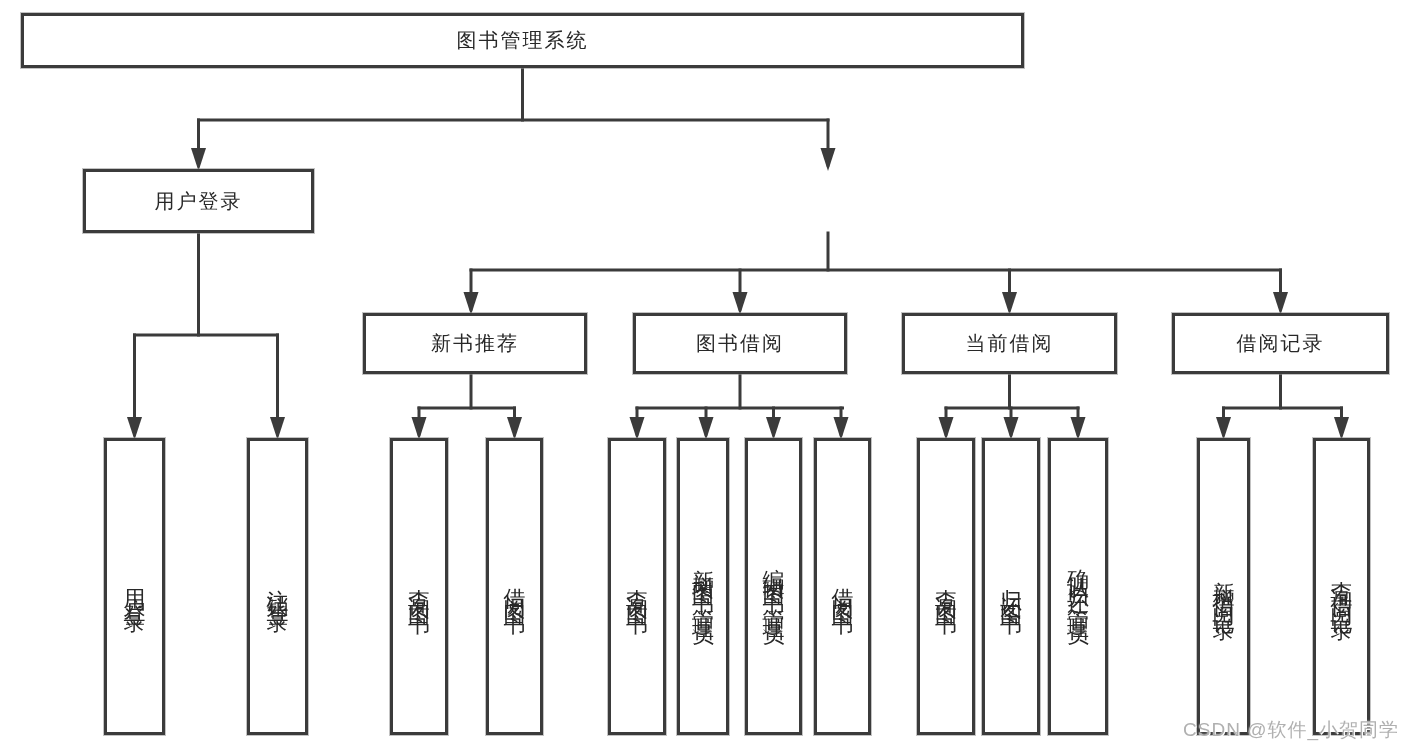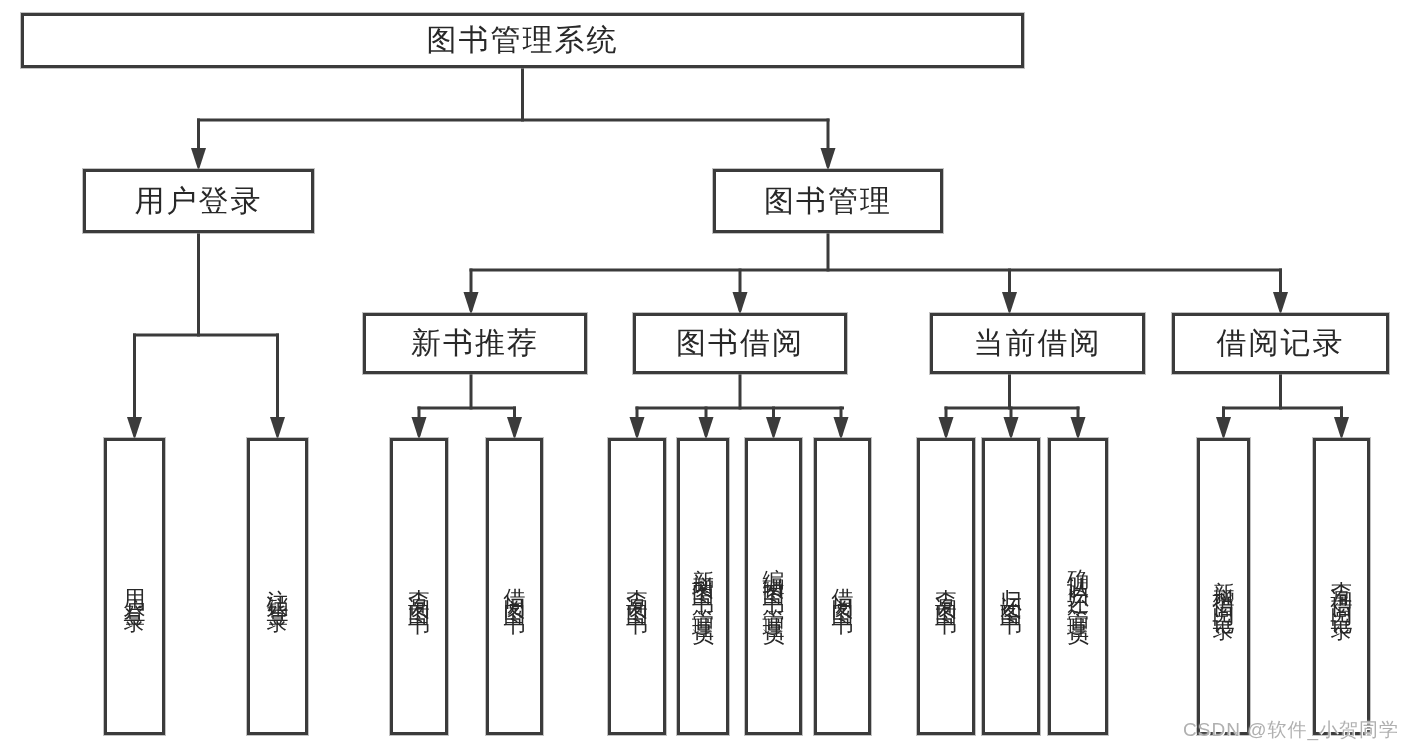--- a/index.html
+++ b/index.html
@@ -28,40 +28,40 @@
     border: 3px solid #3b3b3b;
     box-shadow: 0 0 0 1px rgba(145,145,145,0.55);
     background: #ffffff;
     color: #282828;
     display: flex;
     align-items: center;
     justify-content: center;
     text-align: center;
   }
   .h {
-    font-size: 30px;
+    font-size: 20px;
     letter-spacing: 2px;
     white-space: nowrap;
   }
   .v {
     top: 438px;
     height: 297px;
     writing-mode: vertical-rl;
     text-orientation: mixed;
     font-size: 22px;
     letter-spacing: 8px;
     line-height: 1.1;
   }
   
   .n-root     { left: 21px;   top: 13px;  width: 1003px; height: 55px; }
   .n-user     { left: 83px;   top: 169px; width: 231px;  height: 64px; }
   .n-bookmgmt { left: 713px;  top: 169px; width: 230px;  height: 64px; }
   .n-rec      { left: 363px;  top: 313px; width: 224px;  height: 61px; }
   .n-borrow   { left: 633px;  top: 313px; width: 214px;  height: 61px; }
-  .n-current  { left: 902px;  top: 313px; width: 215px;  height: 61px; margin-left: 28px; }
+  .n-current  { left: 902px;  top: 313px; width: 215px;  height: 61px; }
   .n-records  { left: 1172px; top: 313px; width: 217px;  height: 61px; }
   
   .lf-a1 { left: 104px;  width: 61px; }
   .lf-a2 { left: 247px;  width: 61px; }
   .lf-b1 { left: 390px;  width: 58px; }
   .lf-b2 { left: 486px;  width: 57px; }
   .lf-c1 { left: 608px;  width: 58px; }
   .lf-c2 { left: 677px;  width: 52px; }
   .lf-c3 { left: 745px;  width: 57px; }
   .lf-c4 { left: 814px;  width: 57px; }
@@ -138,21 +138,20 @@
       <line x1="1223.5" y1="408" x2="1341.5" y2="408" stroke="#3b3b3b" stroke-width="3" stroke-linecap="square"></line>
       <line x1="1223.5" y1="408" x2="1223.5" y2="434" stroke="#3b3b3b" stroke-width="3" stroke-linecap="square"></line>
       <polygon points="1216,417 1231,417 1223.5,440" fill="#3b3b3b"></polygon>
       <line x1="1341.5" y1="408" x2="1341.5" y2="434" stroke="#3b3b3b" stroke-width="3" stroke-linecap="square"></line>
       <polygon points="1334,417 1349,417 1341.5,440" fill="#3b3b3b"></polygon>
     </svg>
 
   <div class="box h n-root">图书管理系统</div>
 
   <div class="box h n-user">用户登录</div>
-  <div class="box h n-bookmgmt">图书管理</div>
 
   <div class="box h n-rec">新书推荐</div>
   <div class="box h n-borrow">图书借阅</div>
   <div class="box h n-current">当前借阅</div>
   <div class="box h n-records">借阅记录</div>
 
   <div class="box v lf-a1">用户登录</div>
   <div class="box v lf-a2">注销登录</div>
 
   <div class="box v lf-b1">查询图书</div>

